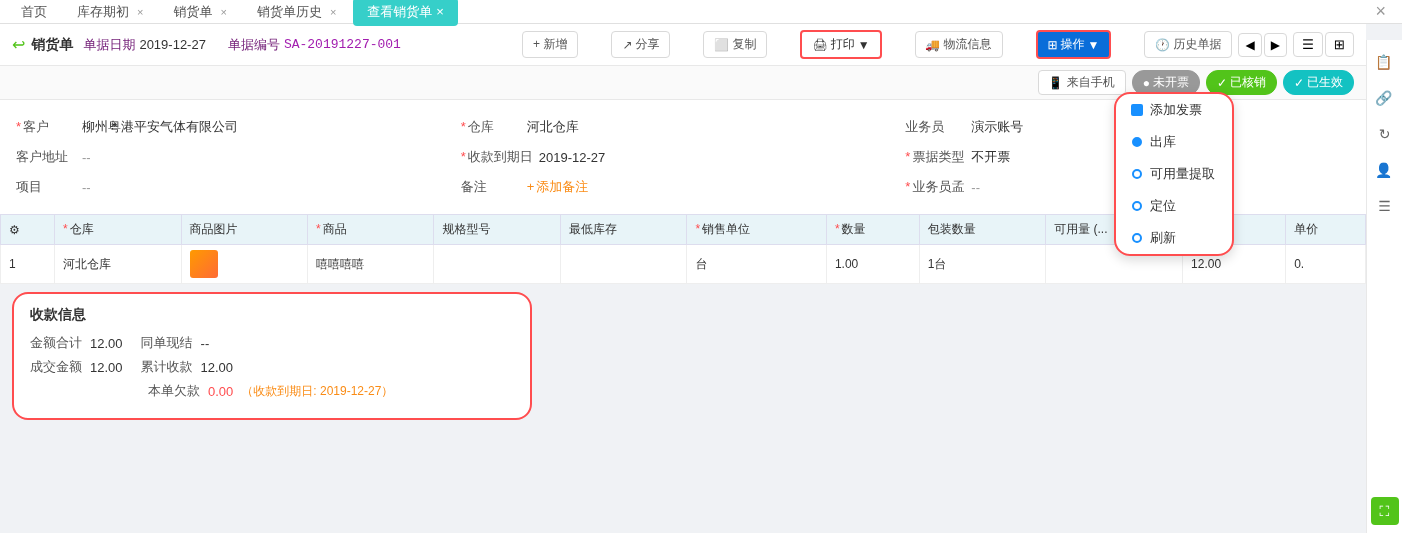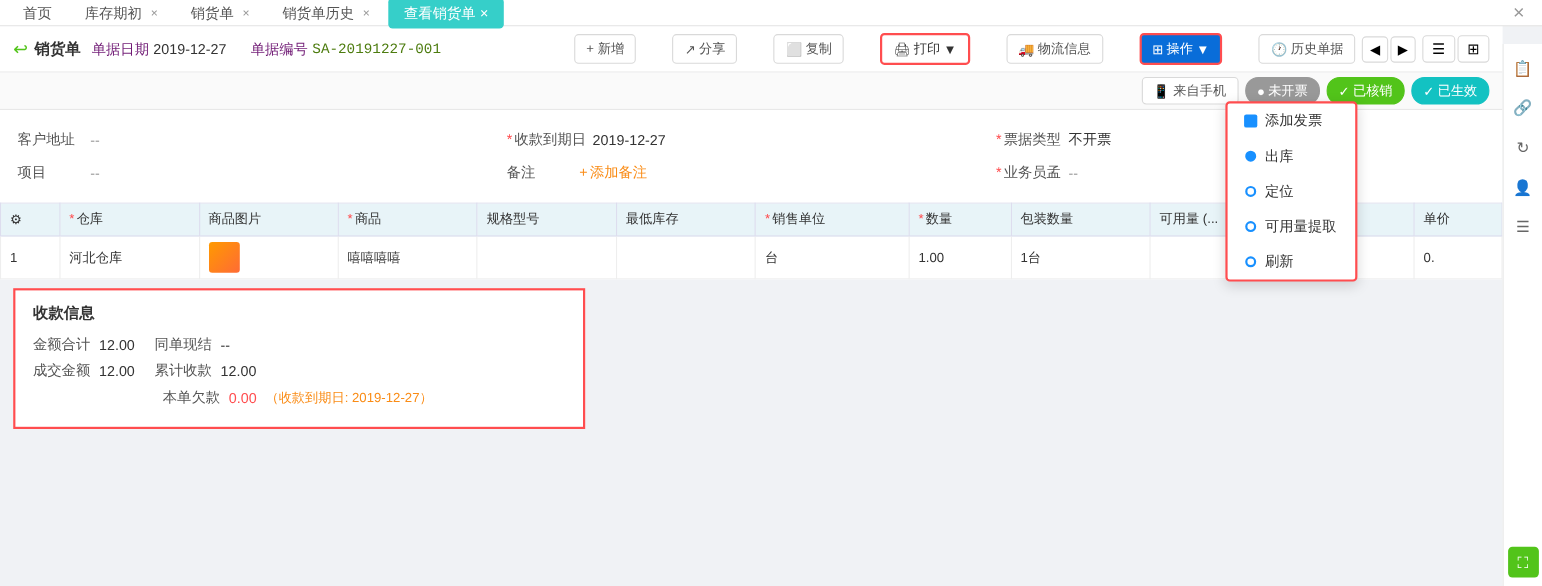--- a/index.html
+++ b/index.html
@@ -85,35 +85,35 @@
     th {
       padding: 6px 8px; text-align: left; border: 1px solid #dde;
       font-weight: 500; color: #333; white-space: nowrap;
     }
     th.required::before { content: '*'; color: #ff4d4f; margin-right: 2px; }
     td { padding: 5px 8px; border: 1px solid #eee; color: #333; }
     tr.subtotal td { background: #fafafa; color: #999; }
 
     
     .summary-box {
-      border: 2px solid #ff4d4f; border-radius: 0;
+      border: 2px solid #ff4d4f; border-radius: 16px;
       background: #fff; padding: 12px 16px; margin: 8px 12px;
       max-width: 520px;
     }
     .summary-title { font-weight: 600; font-size: 14px; margin-bottom: 10px; }
     .summary-row { display: flex; gap: 18px; margin-bottom: 6px; }
     .summary-item { display: flex; align-items: center; gap: 8px; }
     .summary-key { color: #555; white-space: nowrap; }
     .summary-val { color: #333; }
     .summary-val.red { color: #ff4d4f; }
 
     
     .dropdown-menu {
       position: absolute; background: #fff;
-      border: 2px solid #ff4d4f; border-radius: 4px;
+      border: 2px solid #ff4d4f; border-radius: 16px;
       box-shadow: 0 4px 12px rgba(0,0,0,0.15);
       z-index: 100; min-width: 120px;
       top: 92px; right: 168px;
     }
     .dropdown-item {
       display: flex; align-items: center; gap: 6px;
       padding: 7px 14px; cursor: pointer; font-size: 13px; color: #333;
     }
     .dropdown-icon { width: 14px; height: 14px; display: inline-flex; align-items: center; justify-content: center; }
     .icon-square { width: 12px; height: 12px; background: #1890ff; border-radius: 2px; }
@@ -174,21 +174,21 @@
 
     <div class="toolbar">
       <span style="color:#52c41a; font-size:16px;">↩</span>
       <span class="doc-title">销货单</span>
       <span class="toolbar-field">
         <label>单据日期</label>
         <span style="color:#333;">2019-12-27</span>
       </span>
       <span class="toolbar-field" style="margin-left:16px;font-family:Liberation Mono, monospace;">
         <label>单据编号</label>
-        <span style="color:#4d7c0f;">SA-20191227-001</span>
+        <span style="color:#a21caf;">SA-20191227-001</span>
       </span>
       <div class="toolbar-spacer"></div>
       <button class="toolbar-btn">+ 新增</button>
       <button class="toolbar-btn">
         <span>↗</span>
         <span>分享</span>
       </button>
       <button class="toolbar-btn">
         <span>⬜</span>
         <span>复制</span>
@@ -234,20 +234,34 @@
         <span>✓</span>
         <span>已核销</span>
       </button>
       <button class="action-btn teal">
         <span>✓</span>
         <span>已生效</span>
       </button>
     </div>
 
     <div class="form-section">
+      <div class="form-row">
+        <div class="form-group">
+          <span class="form-label required">客户</span>
+          <span class="form-value">柳州粤港平安气体有限公司</span>
+        </div>
+        <div class="form-group">
+          <span class="form-label required">仓库</span>
+          <span class="form-value">河北仓库</span>
+        </div>
+        <div class="form-group">
+          <span class="form-label">业务员</span>
+          <span class="form-value">演示账号</span>
+        </div>
+      </div>
       <div class="form-row">
         <div class="form-group">
           <span class="form-label">客户地址</span>
           <span class="form-dash">--</span>
         </div>
         <div class="form-group">
           <span class="form-label required">收款到期日</span>
           <span class="form-value">2019-12-27</span>
         </div>
         <div class="form-group">
@@ -358,27 +372,27 @@
     <div class="dropdown-item">
       <span class="dropdown-icon">
         <div class="icon-circle filled"></div>
       </span>
       <span>出库</span>
     </div>
     <div class="dropdown-item">
       <span class="dropdown-icon">
         <div class="icon-circle"></div>
       </span>
-      <span>定位</span>
+      <span>可用量提取</span>
     </div>
     <div class="dropdown-item">
       <span class="dropdown-icon">
         <div class="icon-circle"></div>
       </span>
-      <span>可用量提取</span>
+      <span>定位</span>
     </div>
     <div class="dropdown-item">
       <span class="dropdown-icon">
         <div class="icon-circle"></div>
       </span>
       <span>刷新</span>
     </div>
   </div>
 
   <div class="right-sidebar">

